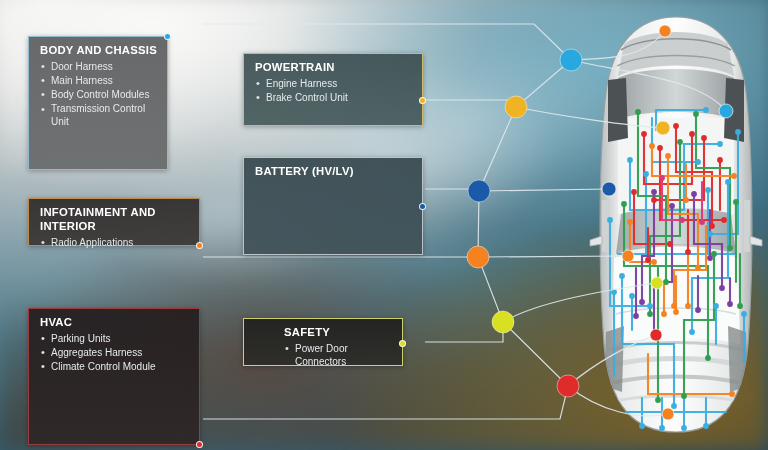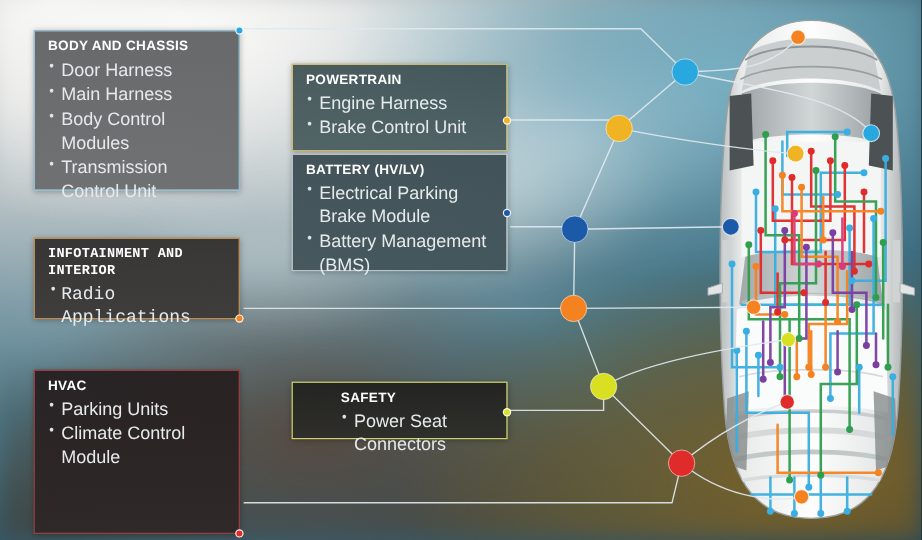--- a/index.html
+++ b/index.html
@@ -54,42 +54,42 @@
     color:#eef1f2;
     box-shadow:0 1px 5px rgba(0,0,0,.30);
   }
   .box h3{
     margin:0 0 2px 0;font-size:11.3px;font-weight:bold;letter-spacing:.25px;
     color:#ffffff;line-height:1.22;
   }
   .box ul{margin:0;padding:0;list-style:none;}
   .box li{
     position:relative;padding-left:11px;margin-top:1px;
-    font-size:15px;line-height:1.31;color:#e6eaec;
+    font-size:10px;line-height:1.31;color:#e6eaec;
   }
   .box li:before{
     content:"•";position:absolute;left:1px;top:-.5px;color:#dfe4e6;font-size:11px;
   }
 
-  #box-body{left:28px;top:25px;width:172px;height:134px;
+  #box-body{left:28px;top:36px;width:140px;height:134px;
     background:linear-gradient(180deg,rgba(92,94,95,.93),rgba(104,106,107,.93));
     border-color:#8fbcd0;}
   #box-power{left:243px;top:53px;width:180px;height:73px;
     background:linear-gradient(180deg,rgba(60,79,82,.92),rgba(70,90,92,.92));
     border-color:#cdb96a;}
-  #box-batt{left:243px;top:128px;width:180px;height:98px;
+  #box-batt{left:243px;top:157px;width:180px;height:98px;
     background:linear-gradient(180deg,rgba(56,73,80,.93),rgba(64,82,88,.93));
     border-color:#b9c3c8;}
-  #box-info{left:28px;top:198px;width:172px;height:68px;
+  #box-info{left:28px;top:198px;width:172px;height:48px;
     background:linear-gradient(180deg,rgba(46,43,42,.92),rgba(58,54,52,.92));
-    border-color:#c08a4c;font-family:Liberation Mono, monospace;}
+    border-color:#c08a4c;}
   #box-hvac{left:28px;top:308px;width:172px;height:137px;
     background:linear-gradient(180deg,rgba(36,29,30,.93),rgba(46,38,38,.93));
     border-color:#9c3a3c;}
-  #box-safety{left:243px;top:318px;width:180px;height:48px;
+  #box-safety{left:243px;top:318px;width:160px;height:48px;
     background:linear-gradient(180deg,rgba(32,32,30,.93),rgba(44,44,40,.93));
     border-color:#cdd36a;padding-left:40px;}
 
   
   .pin{position:absolute;width:7px;height:7px;border-radius:50%;
        border:1px solid rgba(255,255,255,.9);box-sizing:border-box;}
 </style>
 </head>
 <body>
 
@@ -377,45 +377,42 @@
     <h3>POWERTRAIN</h3>
     <ul>
       <li>Engine Harness</li>
       <li>Brake Control Unit</li>
     </ul>
     <span class="pin" style="right:-4px;top:43px;background:#f0b323"></span>
   </div>
 
   <div class="box" id="box-batt">
     <h3>BATTERY (HV/LV)</h3>
-    <ul>
-      <li>Electrical Parking Brake Module</li>
-      <li>Battery Management (BMS)</li>
-    </ul>
     <span class="pin" style="right:-4px;top:45px;background:#1a5aa8"></span>
   </div>
 
   <div class="box" id="box-info">
     <h3>INFOTAINMENT AND INTERIOR</h3>
     <ul>
       <li>Radio Applications</li>
     </ul>
     <span class="pin" style="right:-4px;bottom:-4px;background:#f58220"></span>
   </div>
 
   <div class="box" id="box-hvac">
     <h3>HVAC</h3>
     <ul>
       <li>Parking Units</li>
+      <li>Aggregates Harness</li>
       <li>Climate Control Module</li>
     </ul>
     <span class="pin" style="right:-4px;bottom:-4px;background:#e02b2b"></span>
   </div>
 
   <div class="box" id="box-safety">
     <h3>SAFETY</h3>
     <ul>
-      <li>Power Seat Connectors</li>
+      <li>Power Door Connectors</li>
     </ul>
     <span class="pin" style="right:-4px;top:21px;background:#d9e021"></span>
   </div>
 
 </div>
 
 </body></html>

